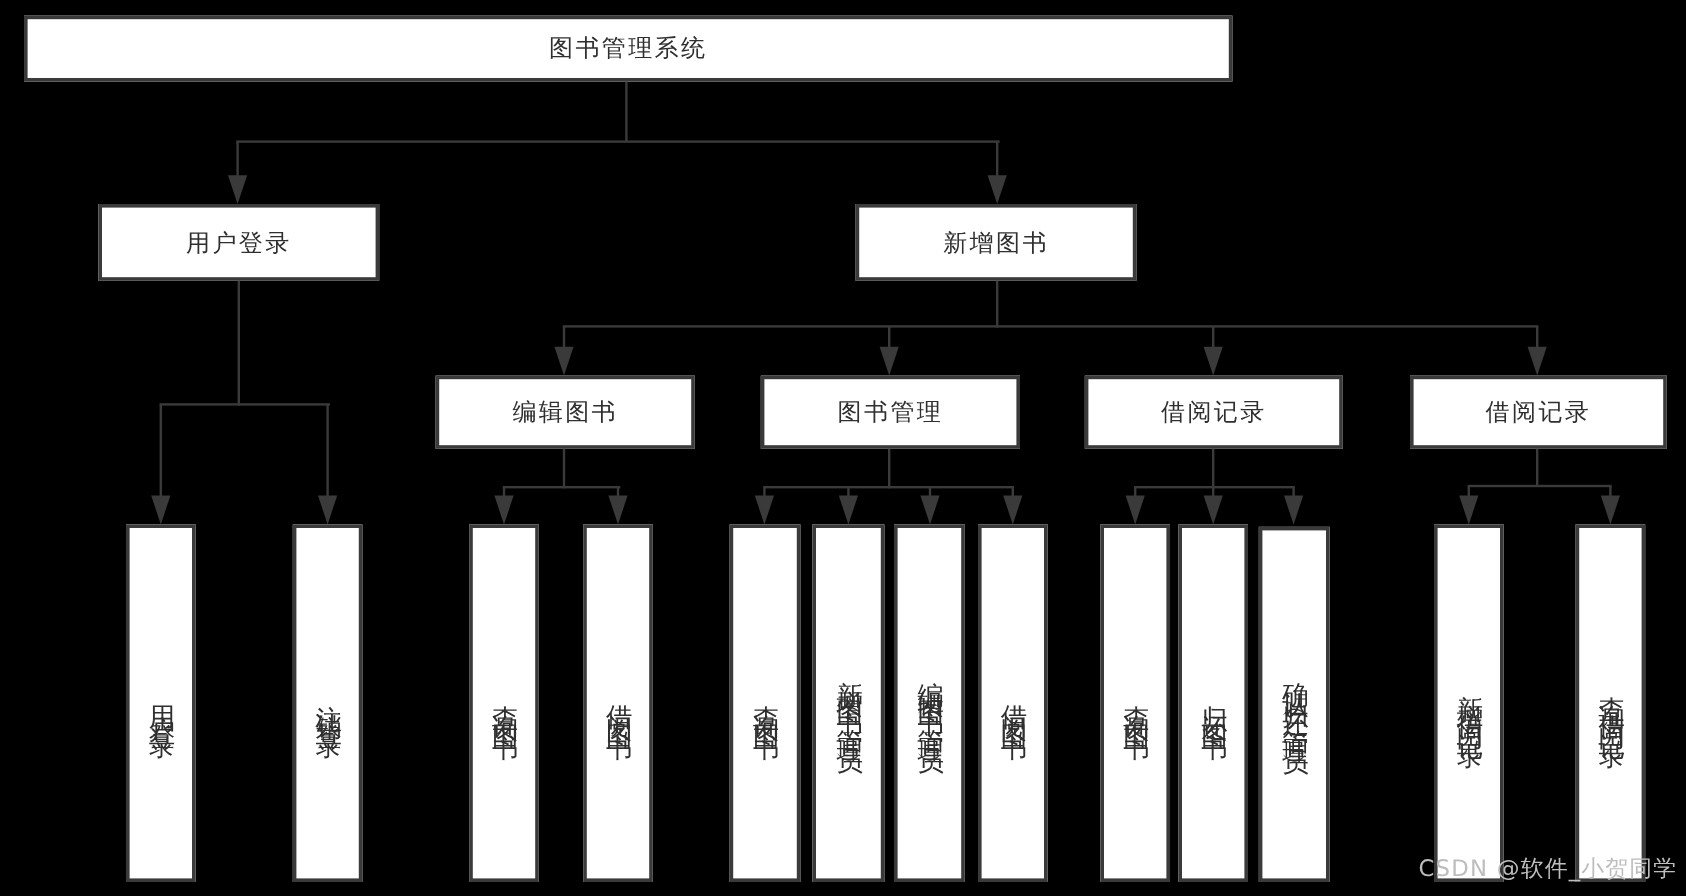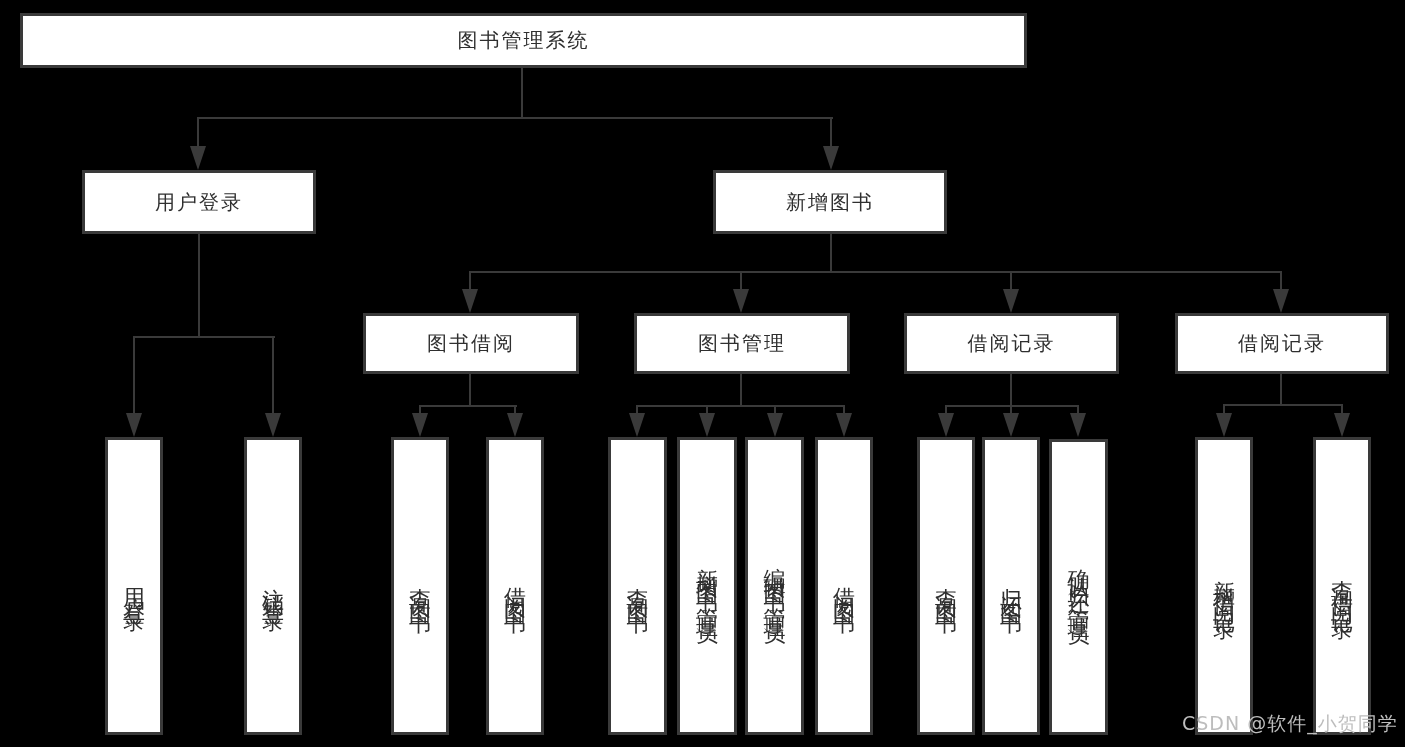--- a/index.html
+++ b/index.html
@@ -85,21 +85,21 @@
   <div class="vline" style="left:469px;top:272px;height:19px"></div>
   <div class="vline" style="left:740px;top:272px;height:19px"></div>
   <div class="vline" style="left:1010px;top:272px;height:19px"></div>
   <div class="vline" style="left:1280px;top:272px;height:19px"></div>
   <div class="arrow" style="left:462px;top:289px"></div>
   <div class="arrow" style="left:733px;top:289px"></div>
   <div class="arrow" style="left:1003px;top:289px"></div>
   <div class="arrow" style="left:1273px;top:289px"></div>
 
   <div class="box hbox" style="left:363px;top:313px;width:216px;height:61px">
-    <span>图书借阅</span>
+    <span>编辑图书</span>
   </div>
   <div class="box hbox" style="left:634px;top:313px;width:216px;height:61px">
     <span>图书管理</span>
   </div>
   <div class="box hbox" style="left:904px;top:313px;width:215px;height:61px">
     <span>借阅记录</span>
   </div>
   <div class="box hbox" style="left:1175px;top:313px;width:214px;height:61px">
     <span>借阅记录</span>
   </div>

